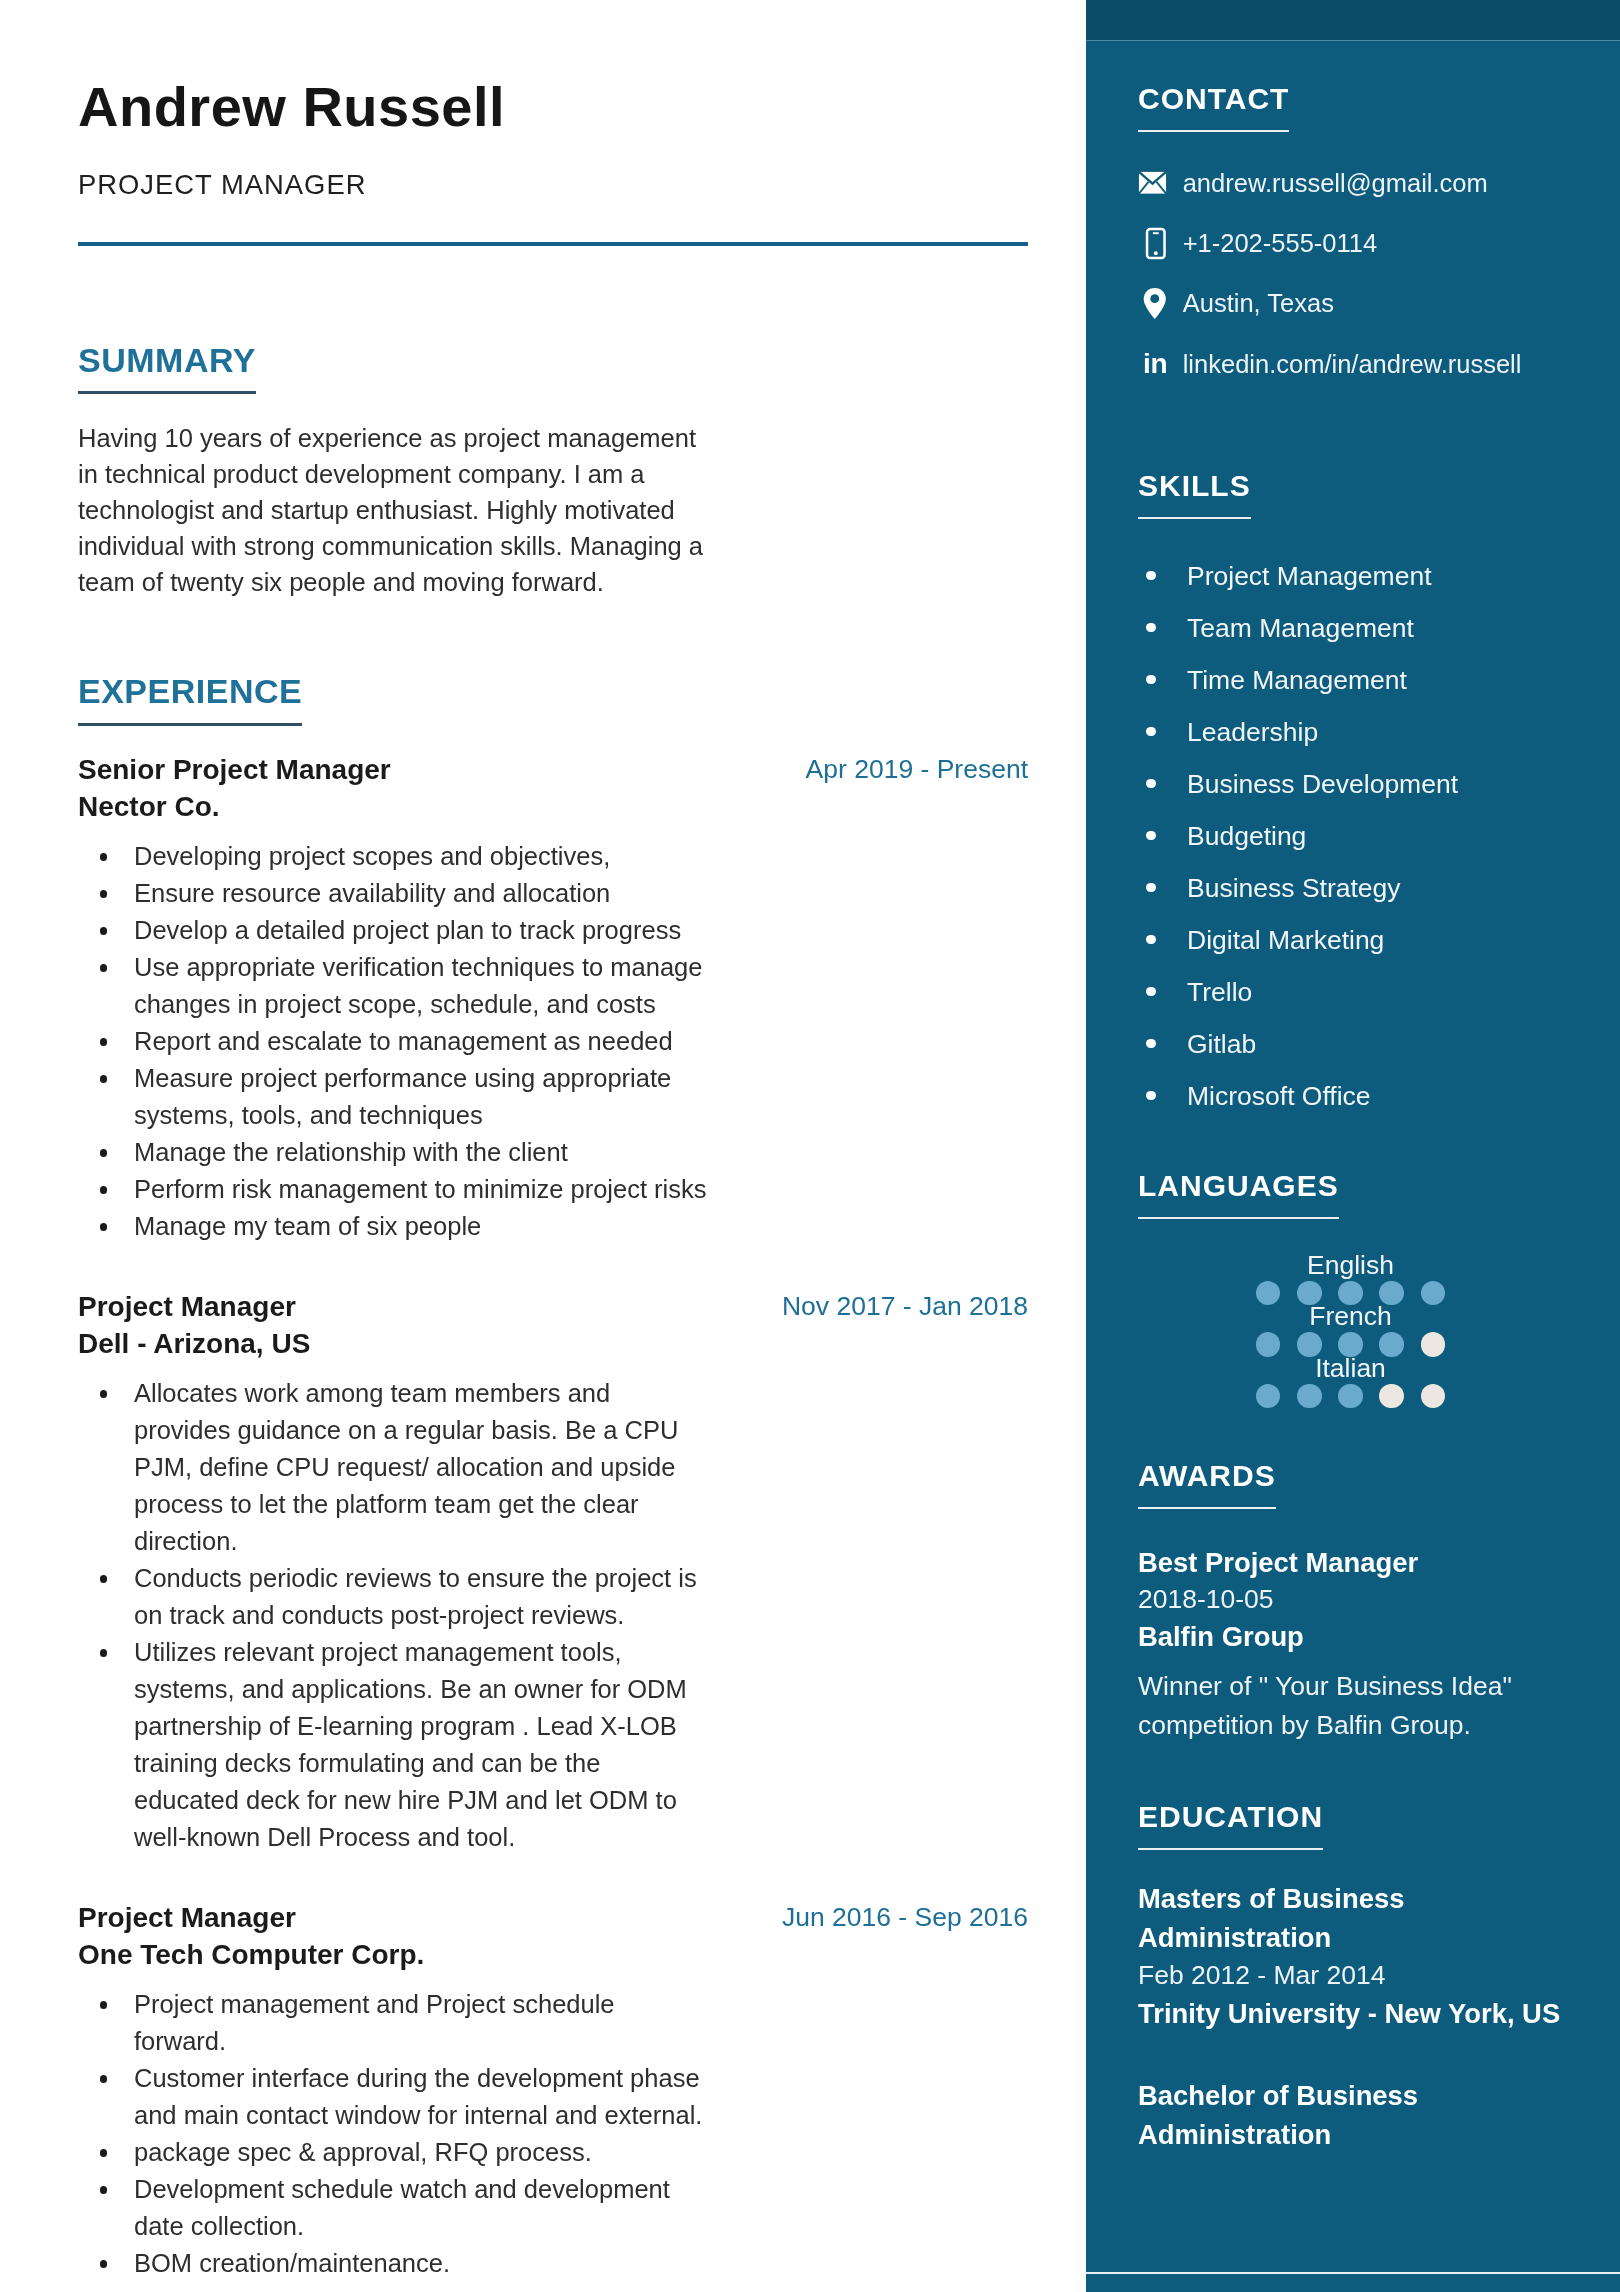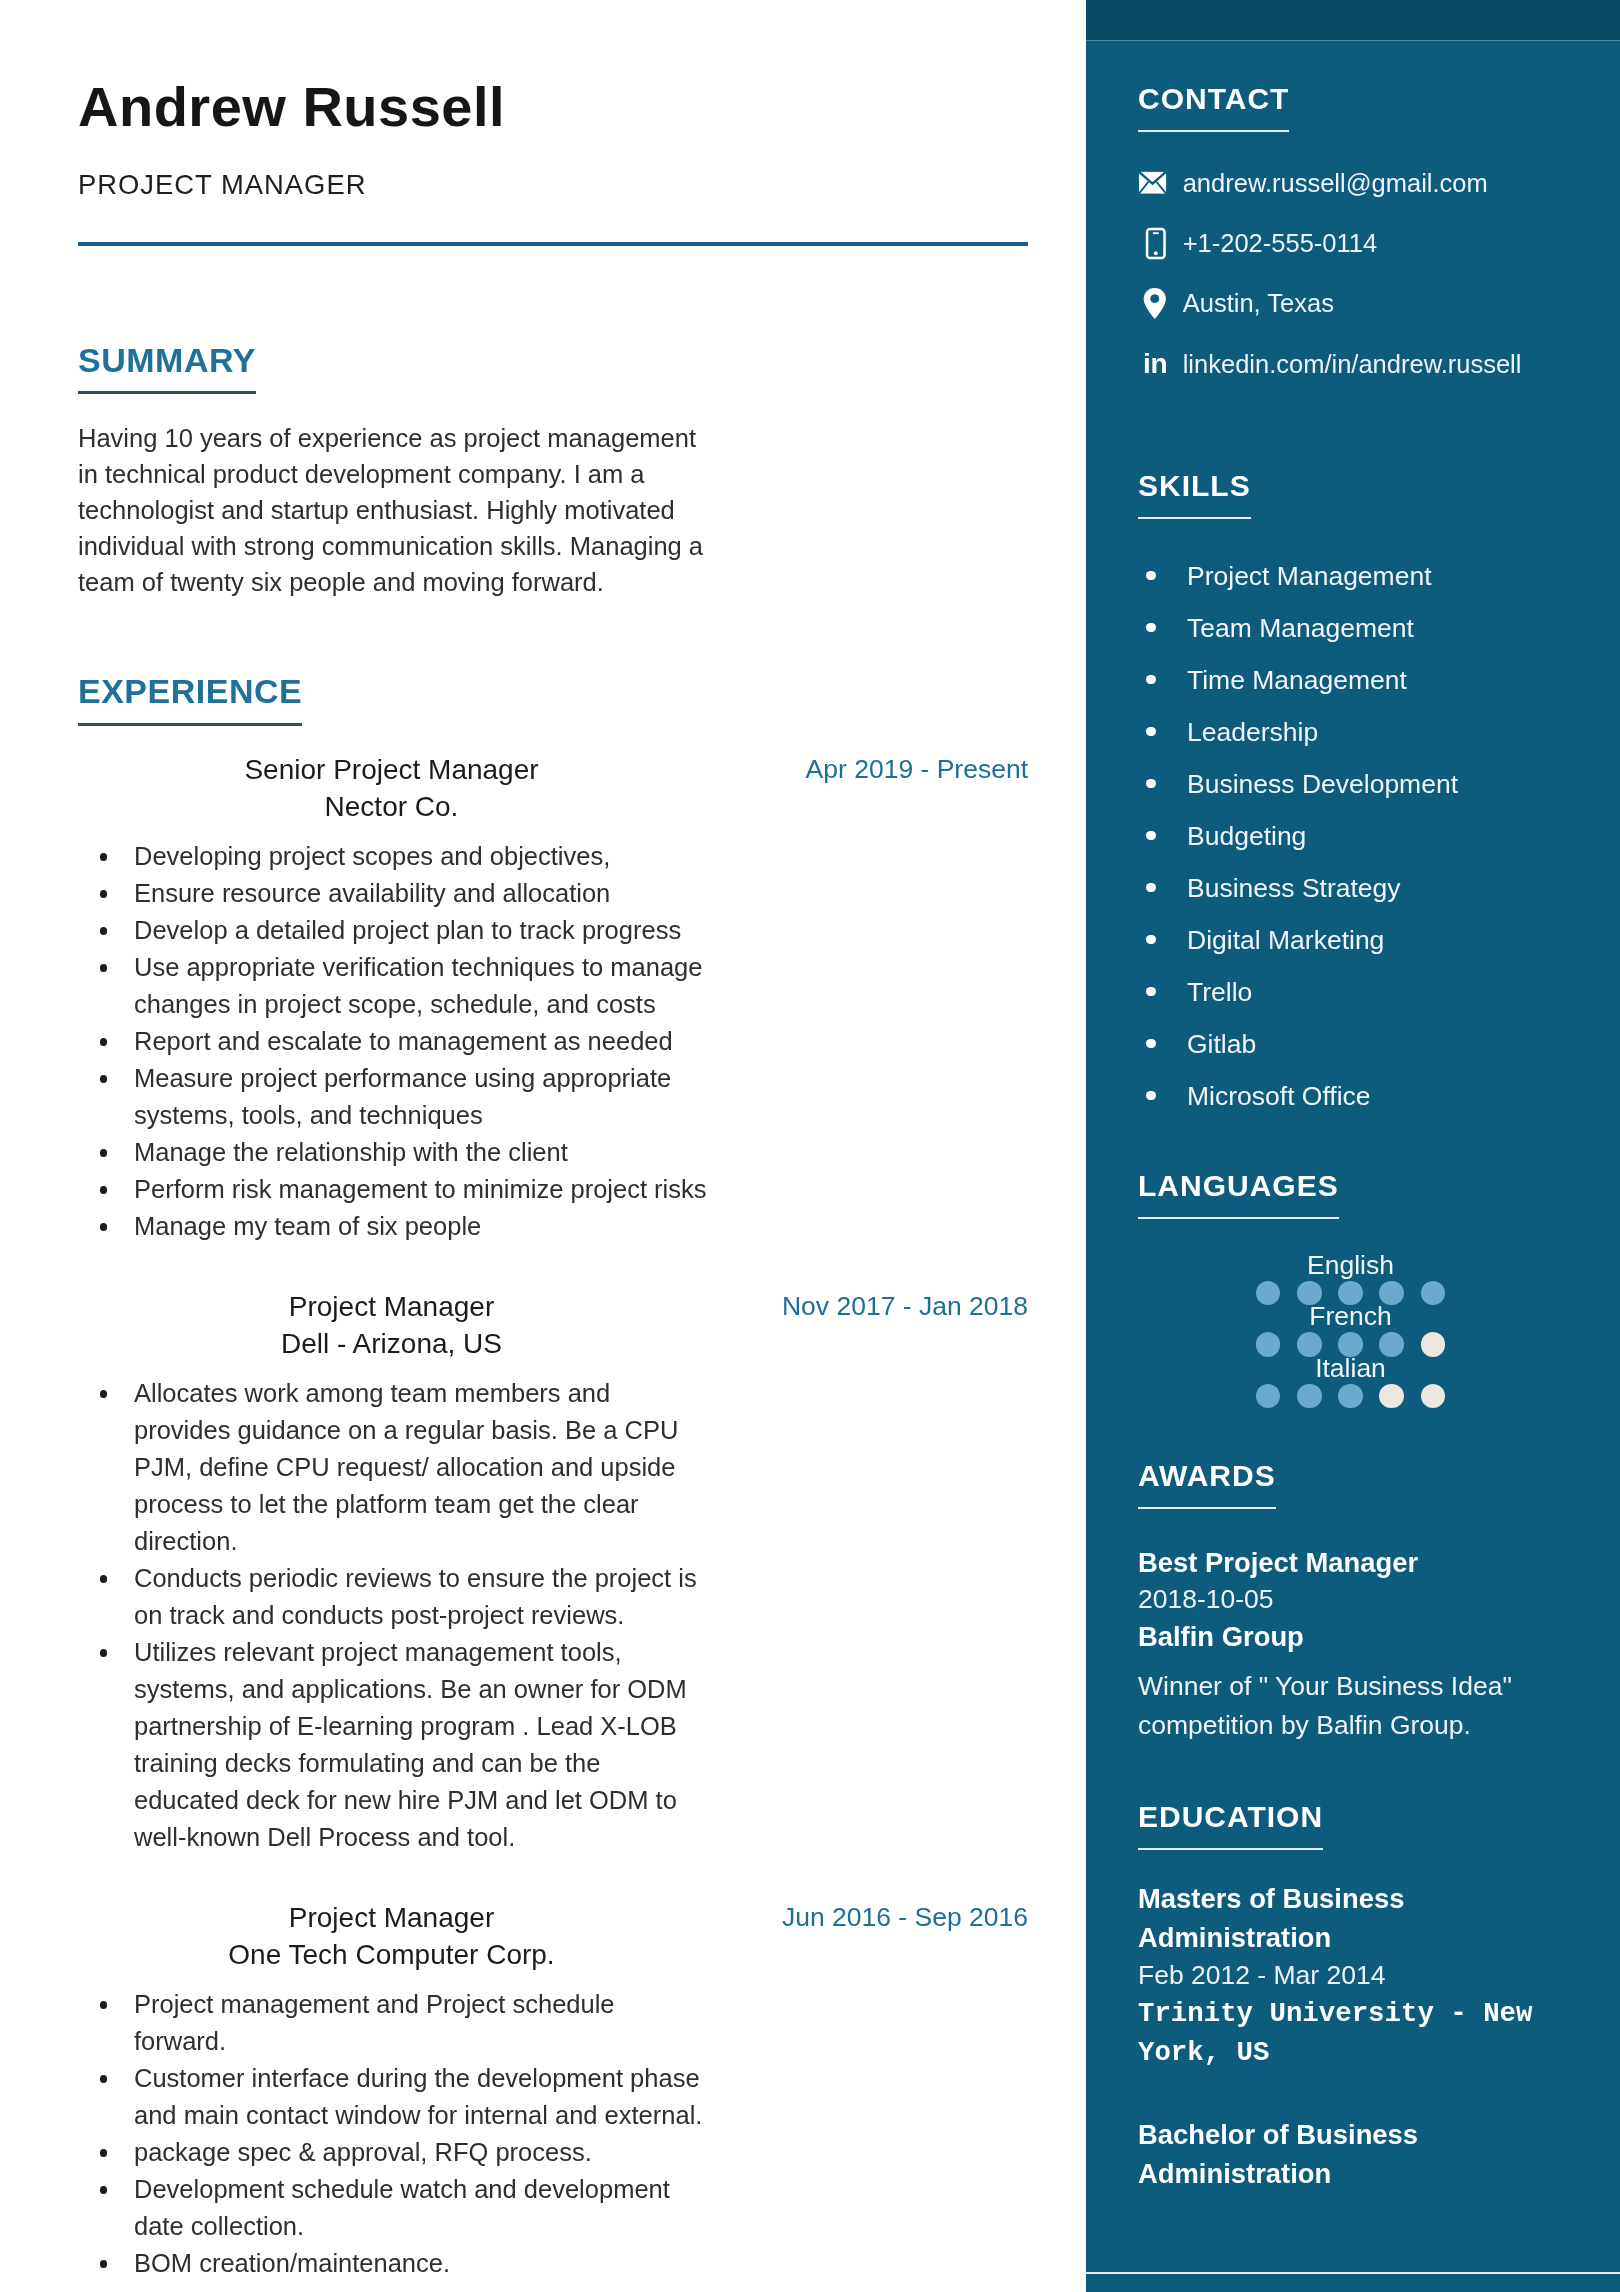--- a/index.html
+++ b/index.html
@@ -25,21 +25,21 @@
   h1.name{margin-top:78px;font-size:56px;font-weight:700;color:#161616;letter-spacing:0.5px;line-height:1.05;}
   .role{margin-top:32px;font-size:27.4px;font-weight:400;color:#1f1f1f;letter-spacing:1px;}
   .top-rule{margin-top:41px;height:3.9px;background:var(--rule-blue);}
   h2.sec{display:inline-block;font-size:34px;font-weight:700;color:var(--accent);letter-spacing:0.5px;
          padding-bottom:14.7px;border-bottom:3.9px solid var(--underline-dark);line-height:1;}
   .summary-sec h2{margin-top:97px;}
   .summary-text{margin-top:25.5px;font-size:25.5px;line-height:36px;color:var(--body-ink);max-width:627px;}
   .experience-sec h2{margin-top:74px;}
   .job{position:relative;margin-top:25.5px;}
   .job + .job{margin-top:43px;}
-  .job-title,.job-company{font-size:28px;font-weight:400;color:var(--ink);line-height:37px;max-width:627px;text-align:center;}
+  .job-title,.job-company{font-size:28px;font-weight:700;color:var(--ink);line-height:37px;max-width:627px;}
   .job-date{position:absolute;right:0;top:2.9px;font-size:26.5px;color:#1e6f96;}
   ul.bullets{list-style:none;margin-top:13px;max-width:632px;}
   ul.bullets li{position:relative;padding-left:56px;font-size:25.5px;line-height:37px;color:var(--body-ink);}
   ul.bullets li::before{content:"";position:absolute;left:21.6px;top:14.7px;width:7.8px;height:7.8px;border-radius:50%;background:var(--ink);}
 
   
   .sidebar{position:absolute;left:1086px;top:0;width:534px;height:2293px;background:var(--sidebar-bg);color:#fff;}
   .side-top{height:41px;background:var(--sidebar-top);border-bottom:1px solid #4d8aa5;}
   .side-inner{padding:0 57px 0 52px;}
   h3.side-sec{display:inline-block;font-size:30px;font-weight:700;letter-spacing:1px;color:#fff;
@@ -70,21 +70,21 @@
   .award-name{font-size:27.4px;font-weight:700;line-height:37px;color:#fff;}
   .award-date{font-size:26.5px;line-height:37px;color:var(--side-ink);}
   .award-org{font-size:27.4px;font-weight:700;line-height:37px;color:#fff;}
   .award-desc{margin-top:11.8px;font-size:26.5px;line-height:39px;color:#f0f4f7;}
 
   .education-sec h3{margin-top:57px;}
   .degree{margin-top:29px;}
   .degree + .degree{margin-top:43px;}
   .degree-name{font-size:27.4px;font-weight:700;line-height:39px;color:#fff;}
   .degree-dates{font-size:26.5px;line-height:37px;color:var(--side-ink);}
-  .degree-school{font-size:27.4px;font-weight:700;line-height:39px;color:#fff;font-family:Liberation Mono, monospace;}
+  .degree-school{font-size:27.4px;font-weight:700;line-height:39px;color:#fff;}
   .degree-dates:empty,.degree-school:empty{display:none;}
 
   .side-bottom-line{position:absolute;left:0;right:0;top:2272px;height:2px;background:rgba(255,255,255,.9);}
 </style>
 </head>
 <body>
 
 <div class="page">
 
   <div class="main">

